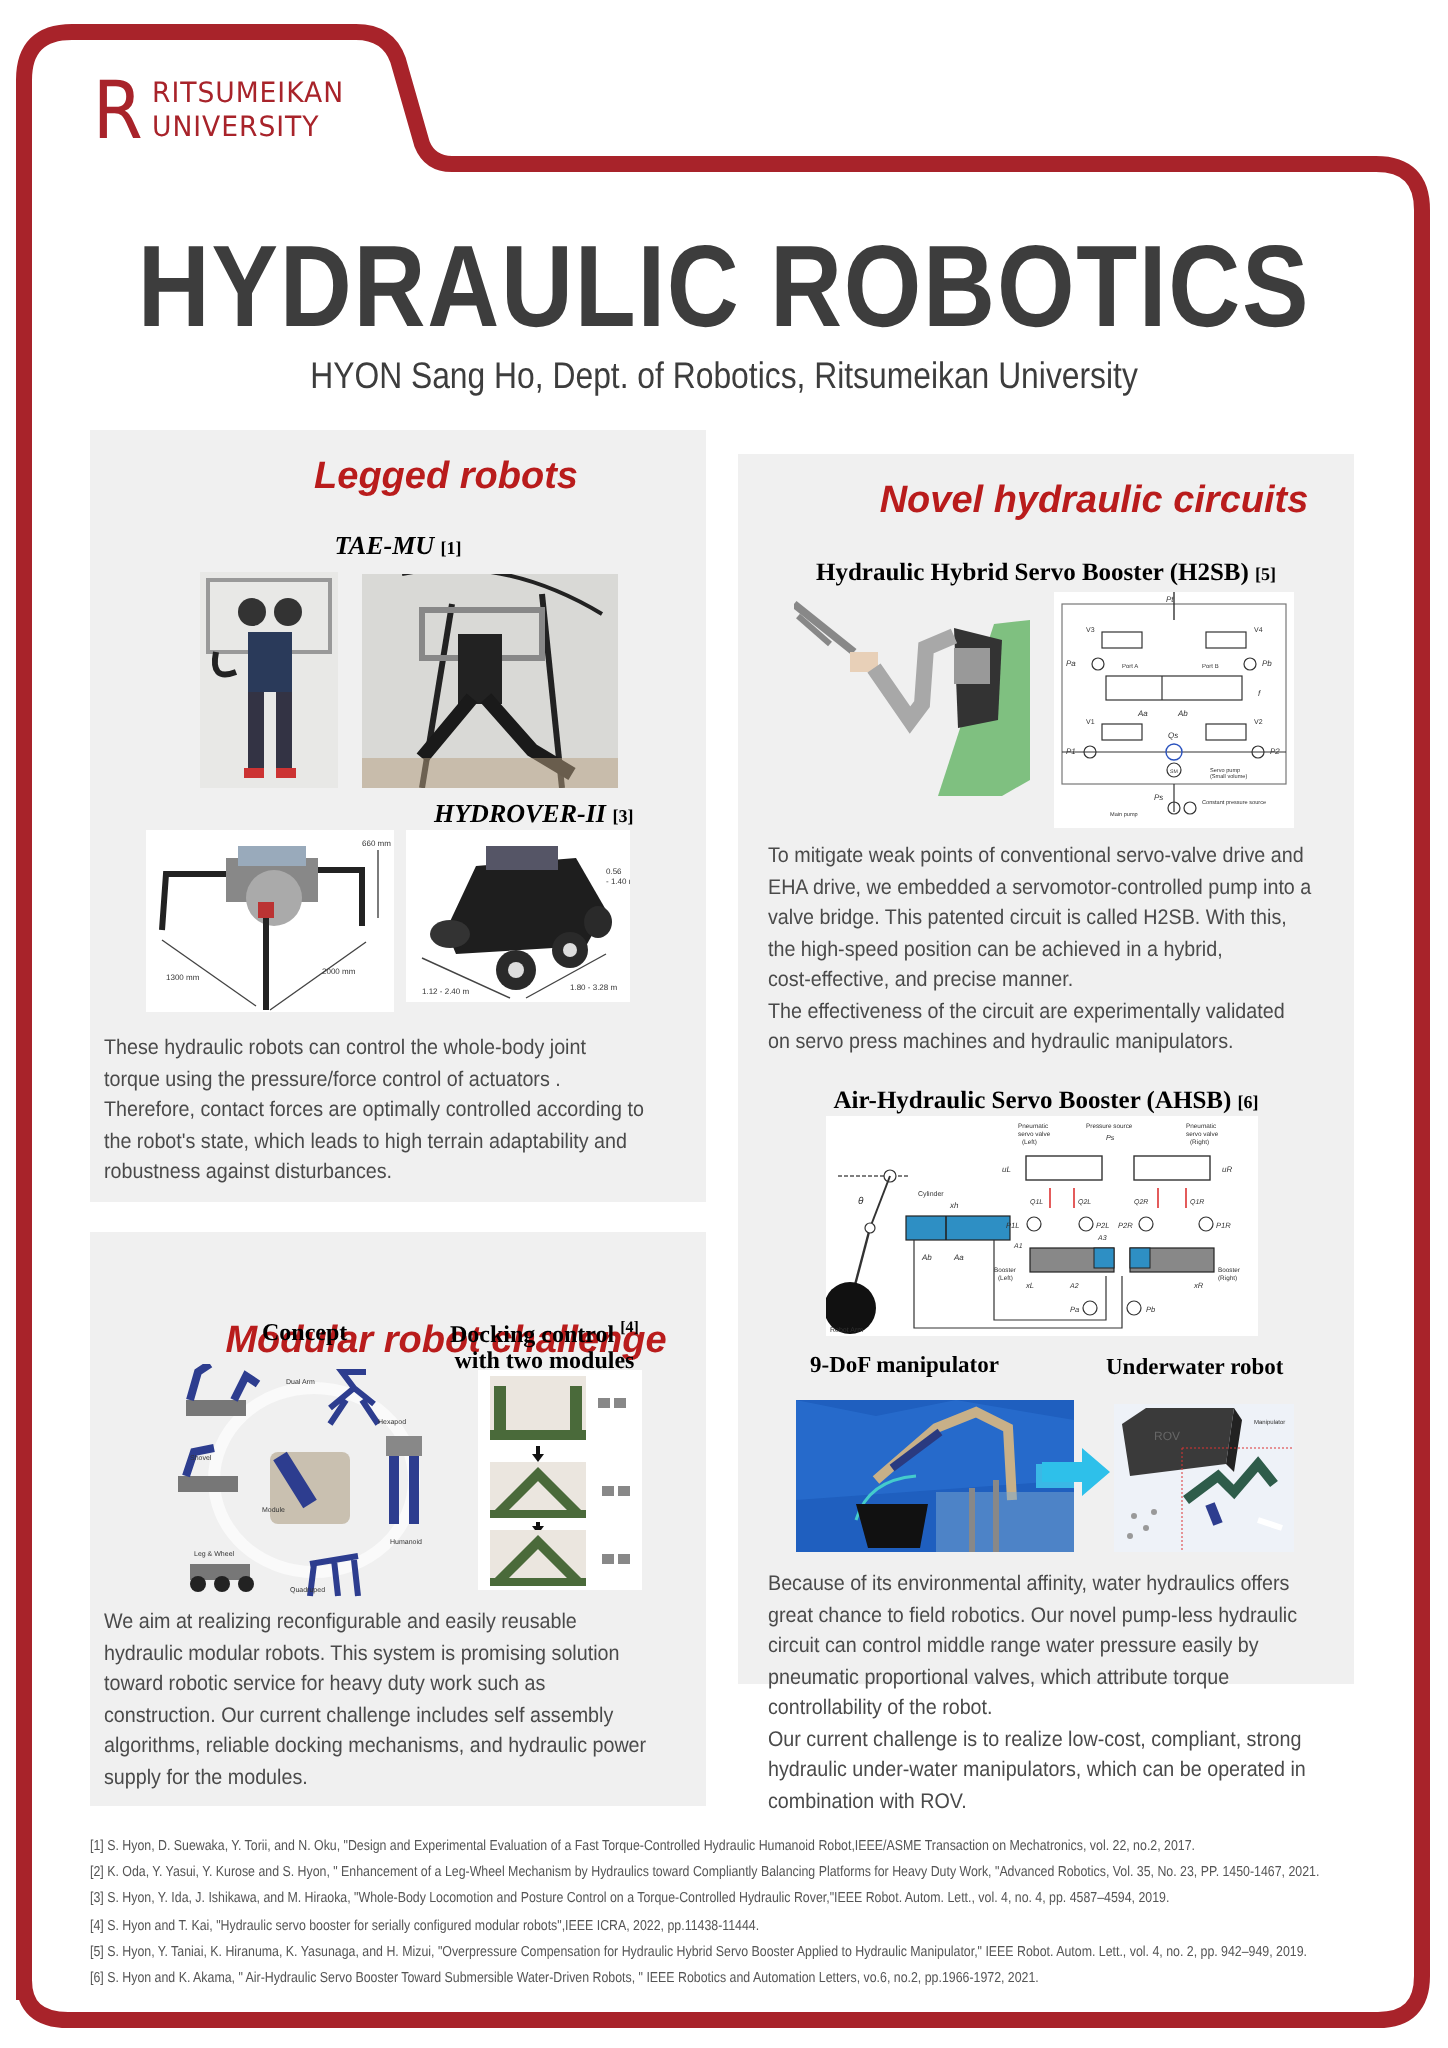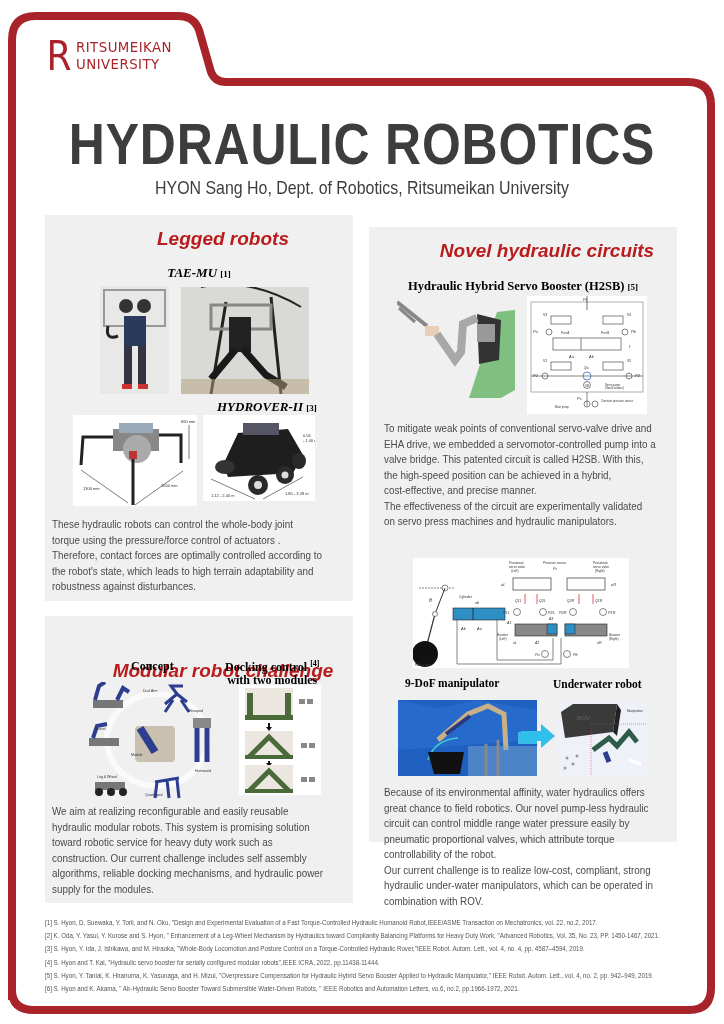--- a/index.html
+++ b/index.html
@@ -266,20 +266,23 @@
   </div>
 
   <div class="body-text" style="left:15px; top:194px; width:320px;"> To mitigate weak points of conventional servo-valve drive and
 EHA drive, we embedded a servomotor-controlled pump into a
 valve bridge. This patented circuit is called H2SB. With this,
 the high-speed position can be achieved in a hybrid,
 cost-effective, and precise manner.
  The effectiveness of the circuit are experimentally validated
 on servo press machines and hydraulic manipulators.</div>
 
+  <div class="caption" style="left:0; width:308px; text-align:center; top:316px; font-size:12.5px;">
+    <span>Air-Hydraulic Servo Booster (AHSB)</span> <small>[6]</small>
+  </div>
 
   <div class="img" style="left:44px; top:331px; width:216px; height:110px; background:#fff;">
     <svg width="216" height="110" viewBox="0 0 216 110">
       <rect width="216" height="110" fill="#fff"></rect>
       <line x1="6" y1="30" x2="42" y2="30" stroke="#555" stroke-width="0.7" stroke-dasharray="2,1"></line>
       <circle cx="32" cy="30" r="3" fill="#fff" stroke="#333" stroke-width="0.6"></circle>
       <line x1="32" y1="30" x2="22" y2="56" stroke="#333" stroke-width="1"></line>
       <line x1="22" y1="56" x2="12" y2="94" stroke="#333" stroke-width="1.2"></line>
       <circle cx="22" cy="56" r="2.5" fill="#fff" stroke="#333" stroke-width="0.6"></circle>
       <text x="16" y="44" font-size="5" fill="#333" font-style="italic">θ</text>

